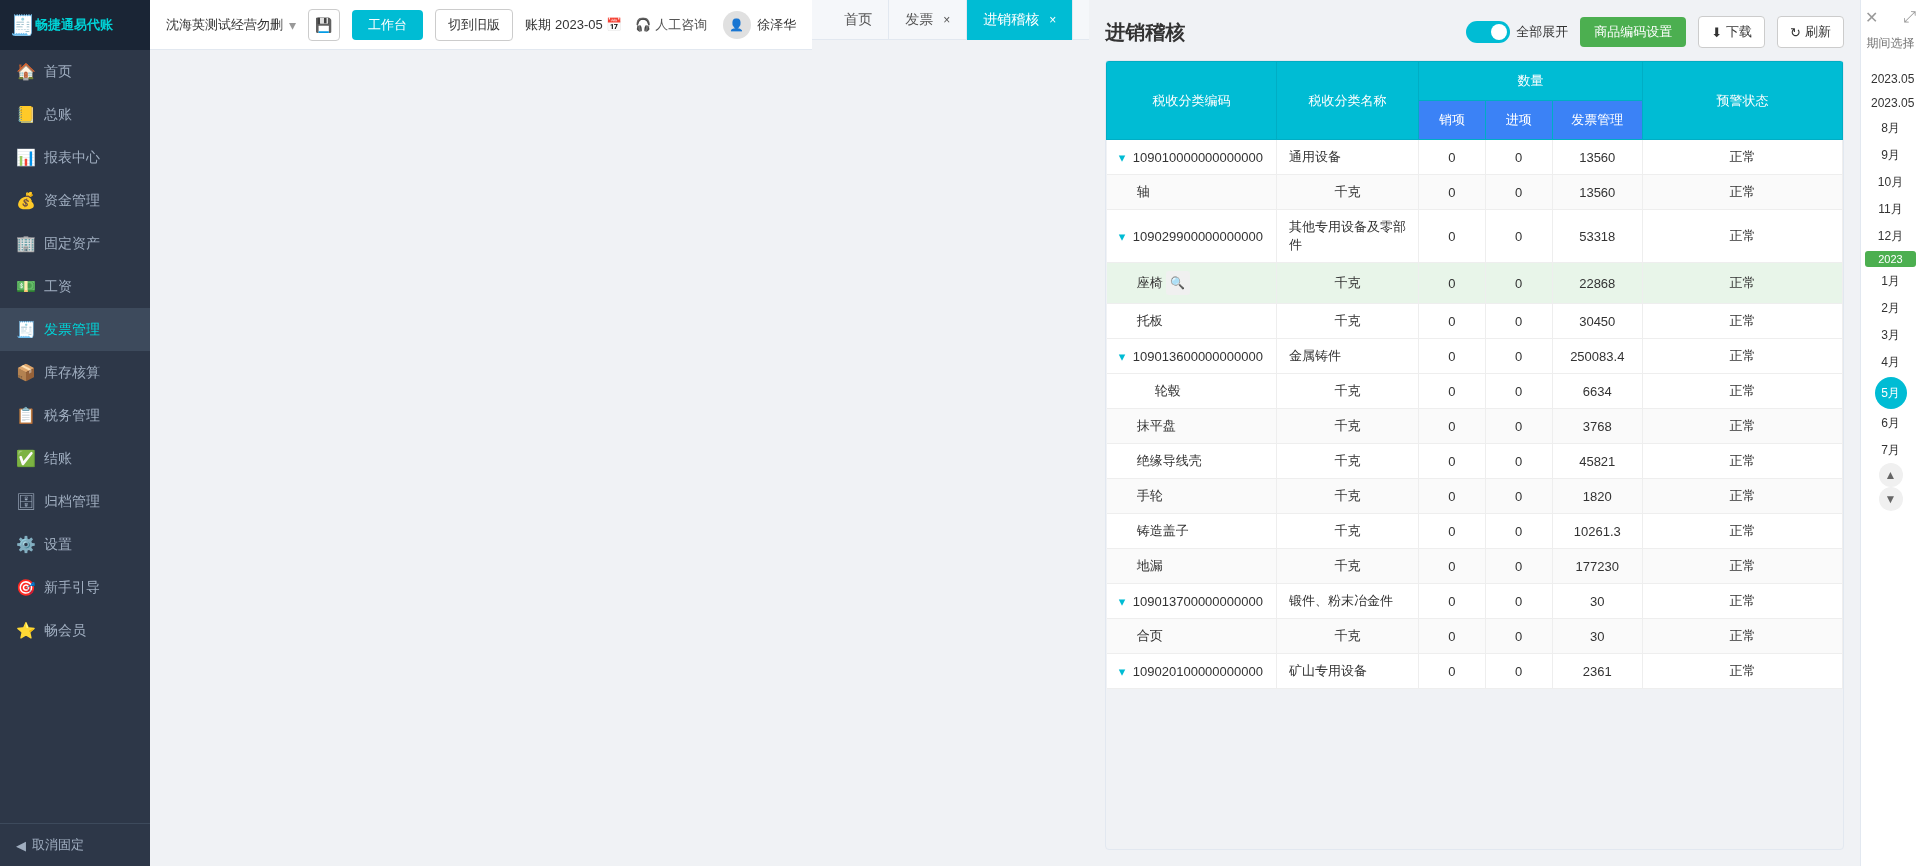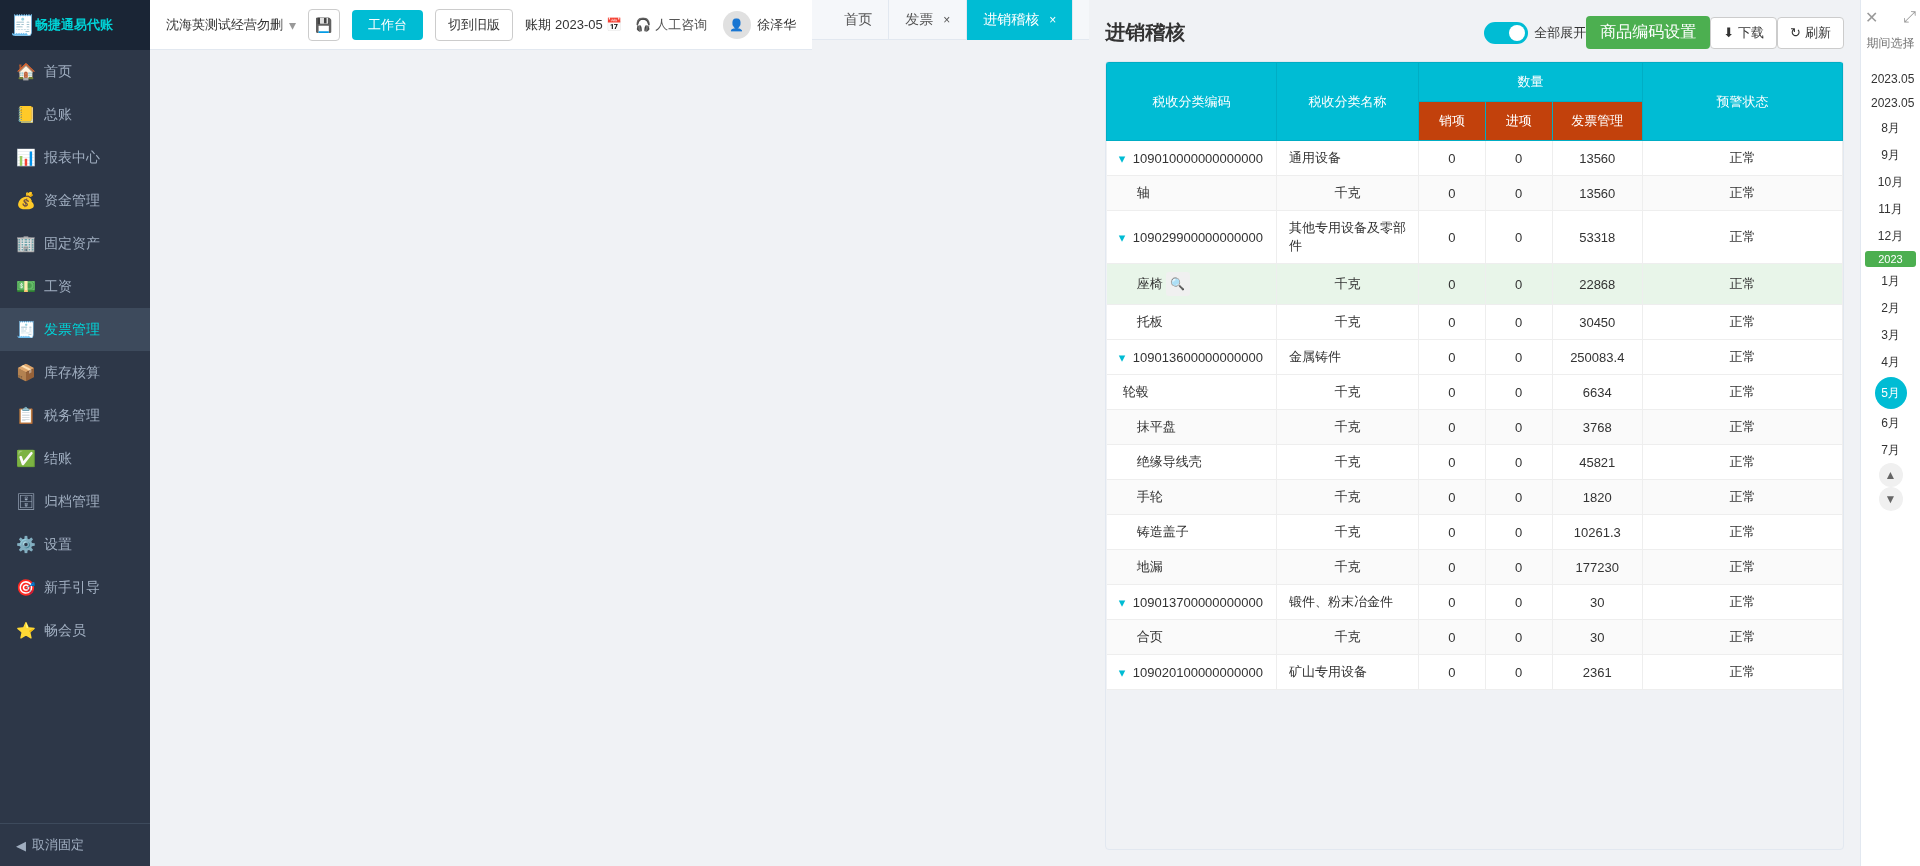--- a/index.html
+++ b/index.html
@@ -199,20 +199,21 @@
       flex-shrink: 0;
     }
     .page-title {
       font-size: 20px;
       font-weight: bold;
       color: #333;
     }
     .header-actions {
       display: flex;
       align-items: center;
+      gap: 12px;
     }
     .toggle-all {
       display: flex;
       align-items: center;
       gap: 6px;
       font-size: 13px;
       color: #333;
     }
     .toggle-switch {
       width: 44px;
@@ -231,21 +232,21 @@
       height: 16px;
       background: #fff;
       border-radius: 50%;
     }
     .product-code-btn {
       background: #4caf50;
       color: #fff;
       border: none;
       padding: 6px 14px;
       border-radius: 4px;
-      font-size: 16px;
+      font-size: 13px;
       cursor: pointer;
     }
     .download-btn, .refresh-btn {
       background: #fff;
       border: 1px solid #ccc;
       padding: 6px 12px;
       border-radius: 4px;
       font-size: 13px;
       cursor: pointer;
       color: #333;
@@ -269,21 +270,21 @@
     thead tr th {
       background: #00bcd4;
       color: #fff;
       padding: 10px 12px;
       text-align: center;
       border: 1px solid #00adc4;
       font-weight: normal;
       white-space: nowrap;
     }
     thead tr.sub-header th {
-      background: #c2410c;
+      background: #3b82f6;
     }
     tbody tr {
       background: #fff;
     }
     tbody tr:nth-child(even) {
       background: #fafafa;
     }
     tbody tr.highlighted {
       background: #e8f5e9;
     }
@@ -605,21 +606,21 @@
           <span class="expand-icon">▾</span>
           <span>109013600000000000</span>
         </td>
         <td class="left-align">金属铸件</td>
         <td>0</td>
         <td>0</td>
         <td>250083.4</td>
         <td>正常</td>
       </tr>
             <tr>
-        <td class="left-align" style="padding-left:16px;">
+        <td class="left-align" style="padding-left:48px;">
           轮毂
         </td>
         <td>千克</td>
         <td>0</td>
         <td>0</td>
         <td>6634</td>
         <td>正常</td>
       </tr>
             <tr>
         <td class="left-align" style="padding-left:30px;">

